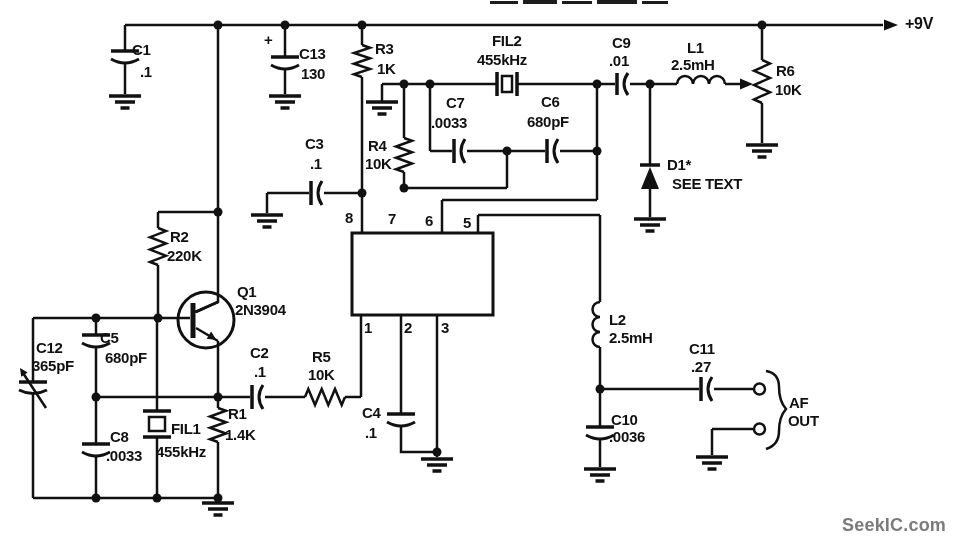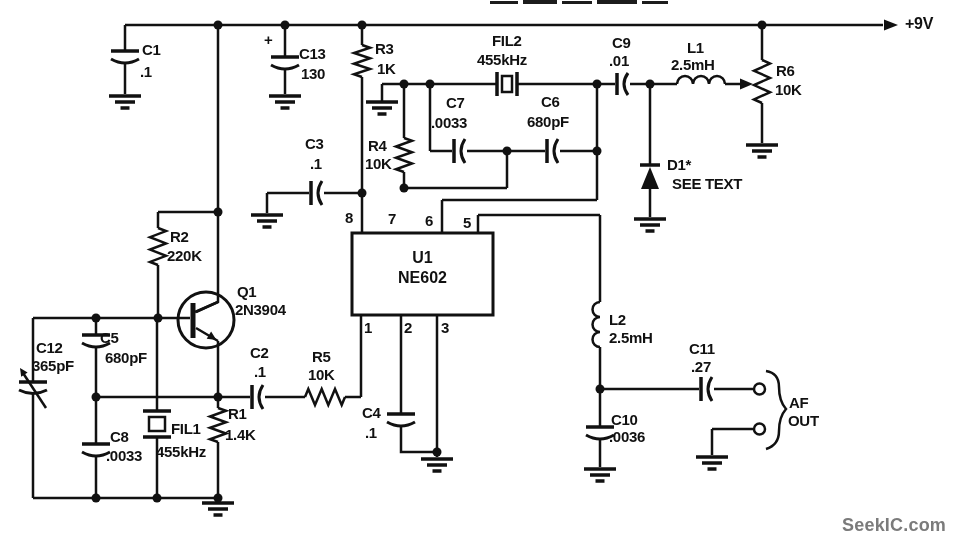--- a/index.html
+++ b/index.html
@@ -231,21 +231,21 @@
 
   <polygon points="898,25 884,19.5 884,30.5" fill="#111"></polygon>
 
   <g stroke="#111" stroke-width="2.5" fill="none">
     <circle cx="759.5" cy="389" r="5.5"></circle>
     <circle cx="759.5" cy="429" r="5.5"></circle>
     <path d="M766,371 Q779,373 779,387 Q779,401 786,409 Q779,417 779,431 Q779,445 766,449"></path>
   </g>
 </svg>
 
-<div class="lbl" style="left:142px;top:42px">C1</div>
+<div class="lbl" style="left:132px;top:42px">C1</div>
 <div class="lbl" style="left:140px;top:64px">.1</div>
 
 <div class="lbl" style="left:264px;top:32px">+</div>
 <div class="lbl" style="left:299px;top:46px">C13</div>
 <div class="lbl" style="left:301px;top:66px">130</div>
 
 <div class="lbl" style="left:375px;top:41px">R3</div>
 <div class="lbl" style="left:377px;top:61px">1K</div>
 
 <div class="lbl" style="left:492px;top:33px">FIL2</div>
@@ -276,22 +276,20 @@
 
 <div class="lbl" style="left:667px;top:157px">D1*</div>
 <div class="lbl" style="left:672px;top:176px">SEE TEXT</div>
 
 <div class="lbl" style="left:170px;top:229px">R2</div>
 <div class="lbl" style="left:167px;top:248px">220K</div>
 
 <div class="lbl" style="left:237px;top:284px">Q1</div>
 <div class="lbl" style="left:235px;top:302px">2N3904</div>
 
-<div class="icname" style="top:249px">U1</div>
-<div class="icname" style="top:269px">NE602</div>
 
 <div class="lbl pin" style="left:345px;top:210px">8</div>
 <div class="lbl pin" style="left:388px;top:211px">7</div>
 <div class="lbl pin" style="left:425px;top:213px">6</div>
 <div class="lbl pin" style="left:463px;top:215px">5</div>
 <div class="lbl pin" style="left:364px;top:320px">1</div>
 <div class="lbl pin" style="left:404px;top:320px">2</div>
 <div class="lbl pin" style="left:441px;top:320px">3</div>
 
 <div class="lbl" style="left:100px;top:330px">C5</div>

